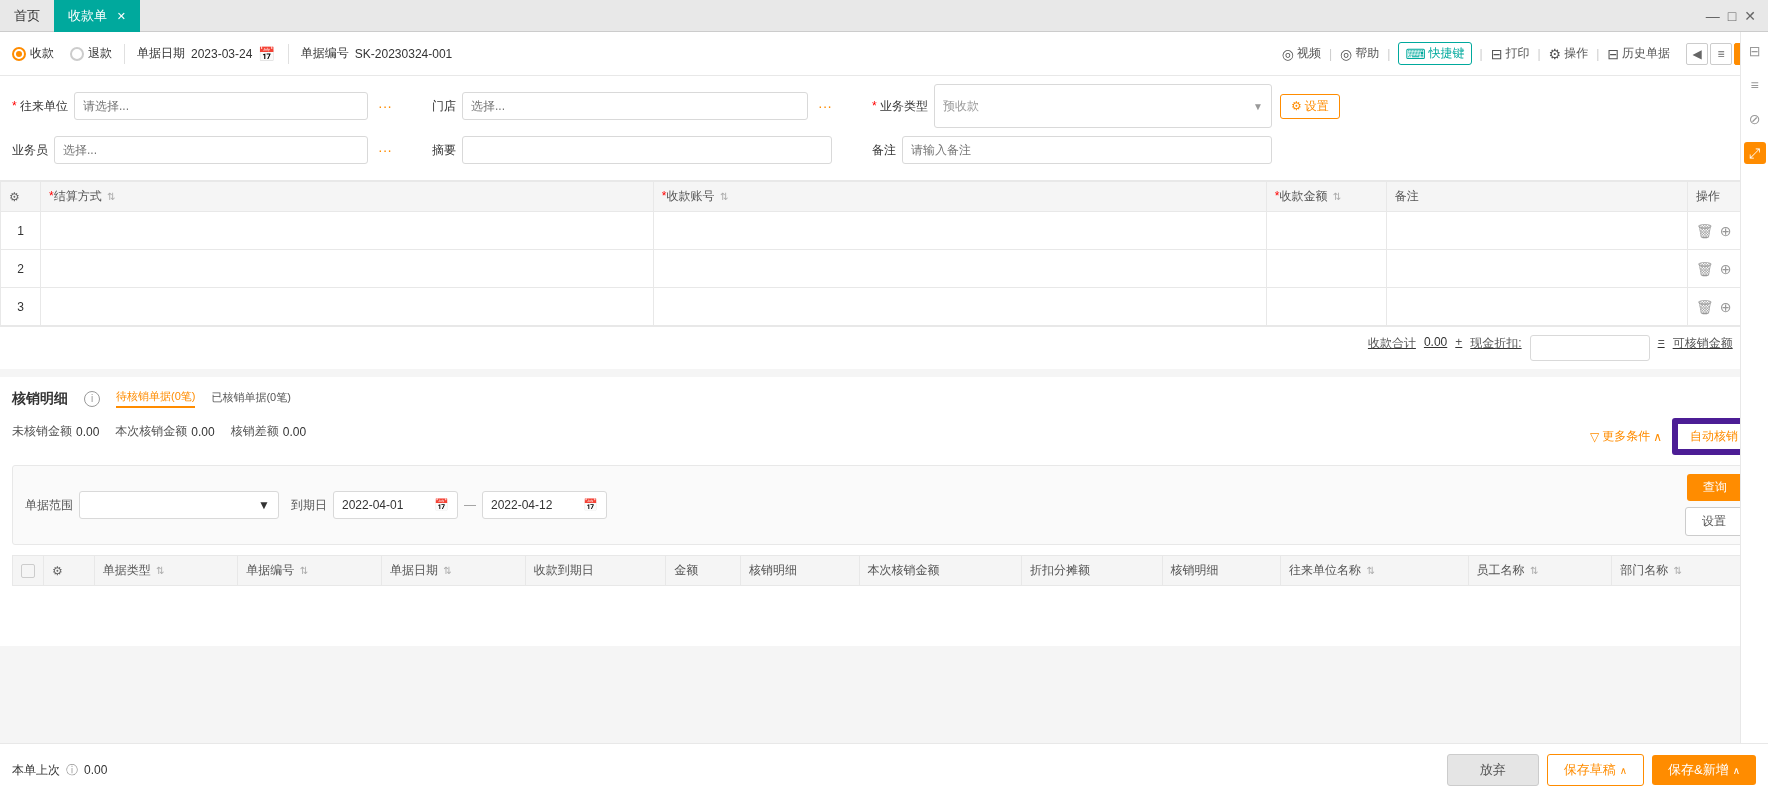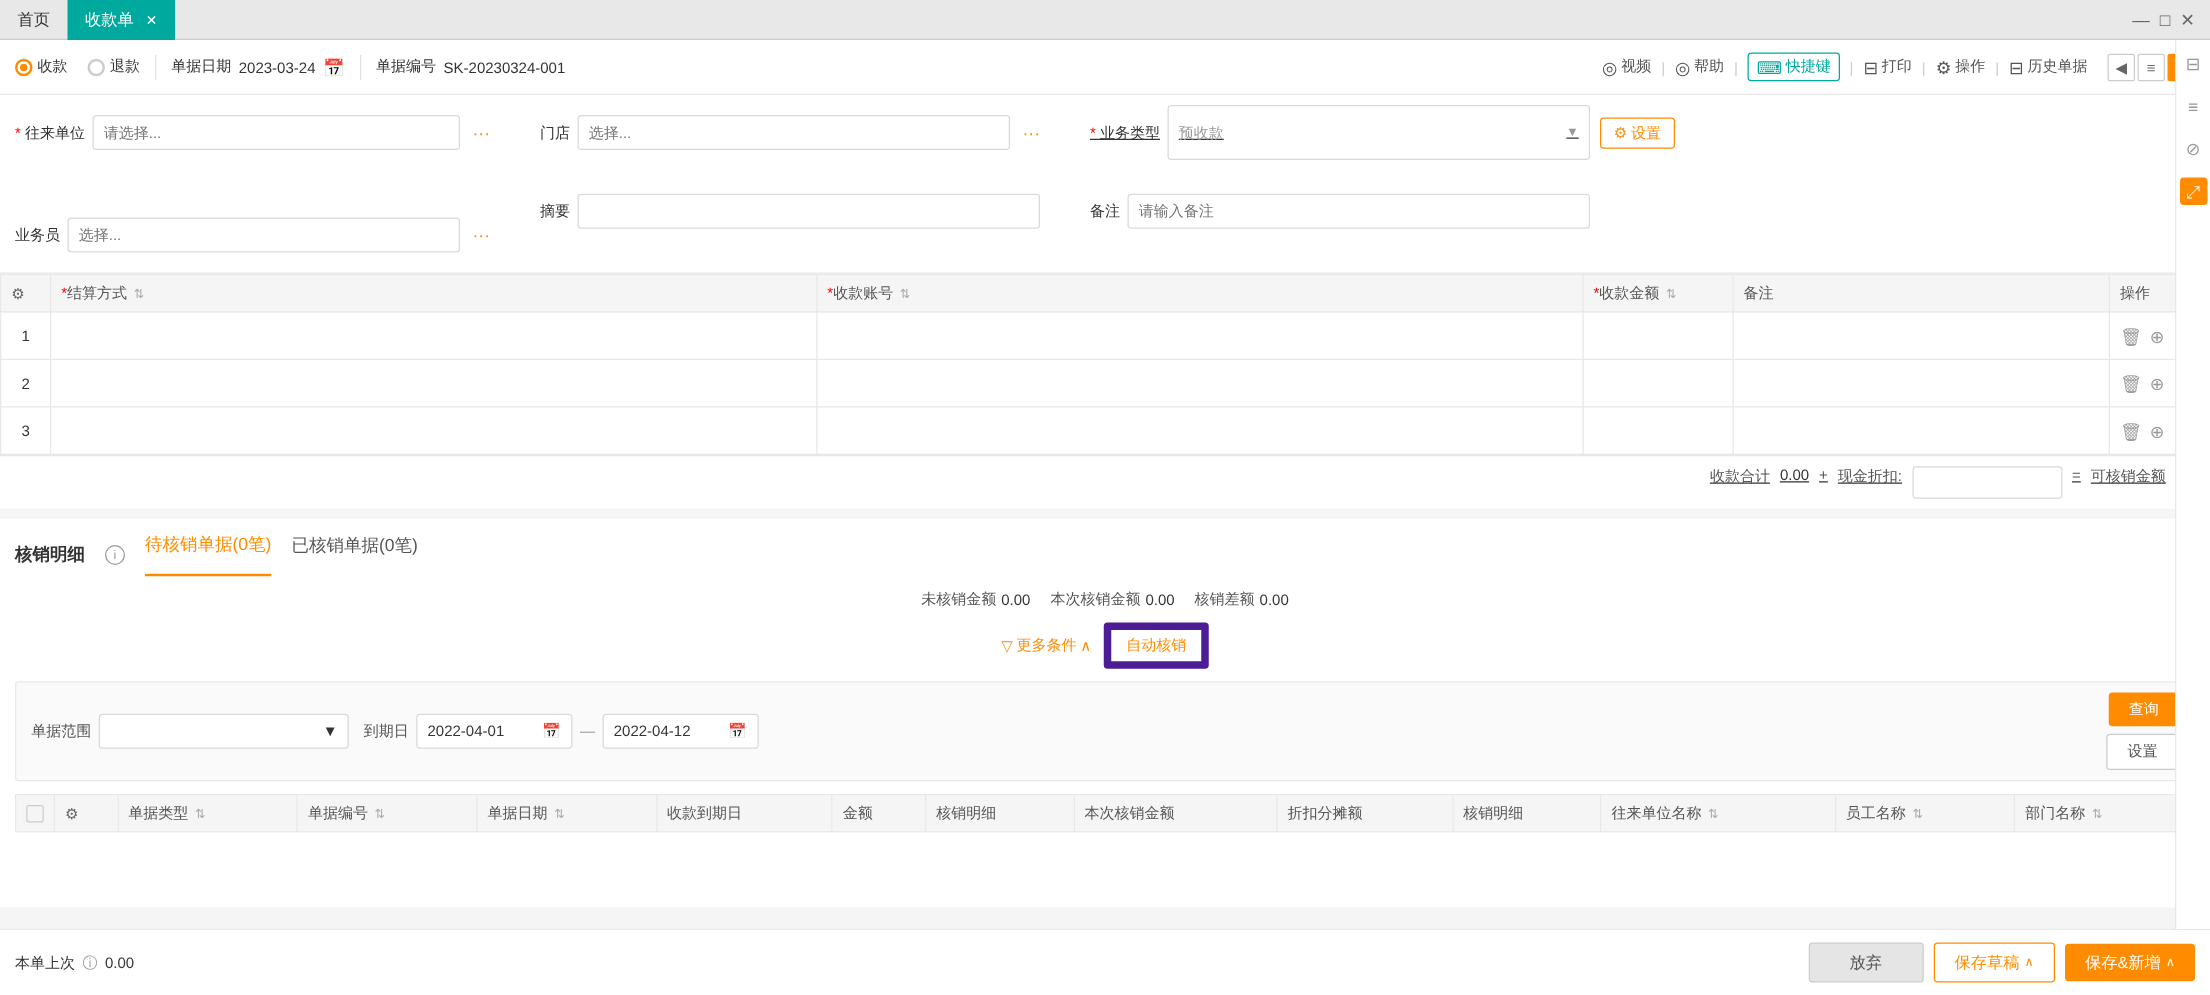--- a/index.html
+++ b/index.html
@@ -65,21 +65,21 @@
     .footer-input { width: 120px; height: 26px; border: 1px solid #d9d9d9; border-radius: 3px; padding: 0 6px; font-size: 12px; }
 
     
     .section-sep { height: 8px; background: #f5f5f5; }
 
     
     .verif-section { background: #fff; padding: 12px; }
     .verif-header { display: flex; align-items: center; gap: 16px; margin-bottom: 10px; }
     .verif-title { font-size: 14px; font-weight: 600; color: #333; }
     .verif-info-icon { width: 16px; height: 16px; border-radius: 50%; border: 1px solid #999; display: flex; align-items: center; justify-content: center; color: #999; font-size: 10px; cursor: pointer; }
-    .verif-tab { color: #ff8c00; font-size: 14px; cursor: pointer; border-bottom: 2px solid #ff8c00; padding-bottom: 14px; }
+    .verif-tab { color: #ff8c00; font-size: 11px; cursor: pointer; border-bottom: 2px solid #ff8c00; padding-bottom: 2px; }
     .verif-tab.inactive { color: #555; border-bottom: none; cursor: pointer; }
     .verif-stats { display: flex; align-items: center; gap: 16px; margin-bottom: 10px; font-size: 12px; }
     .verif-stat { display: flex; align-items: center; gap: 4px; }
     .verif-stat-label { color: #555; }
     .verif-stat-value { color: #333; }
     .more-conditions { color: #ff8c00; font-size: 12px; cursor: pointer; display: flex; align-items: center; gap: 3px; }
     .auto-verif-btn { background: #fff; border: 6px solid #4c1d95; color: #ff8c00; padding: 4px 12px; border-radius: 3px; cursor: pointer; font-size: 12px; }
     .filter-field { display: flex; align-items: center; gap: 6px; }
     .filter-label { color: #555; font-size: 12px; white-space: nowrap; }
     .filter-select { height: 28px; border: 1px solid #d9d9d9; border-radius: 3px; padding: 0 8px; font-size: 12px; flex: 1; min-width: 200px; display: flex; align-items: center; justify-content: space-between; cursor: pointer; background: #fff; }
@@ -210,35 +210,35 @@
       <input class="form-field-input" type="text" placeholder="请选择..." style="">
       <span class="form-field-more">···</span>
     </div>
 
     <div class="form-field" style="margin-left: 40px; max-width: 400px;">
       <span class="form-field-label">门店</span>
       <input class="form-field-input" type="text" placeholder="选择..." style="">
       <span class="form-field-more">···</span>
     </div>
 
-    <div class="form-field" style="margin-left: 40px; max-width: 400px; text-decoration: underline;">
+    <div class="form-field" style="margin-left: 40px; max-width: 400px;">
       <span class="form-field-label required">业务类型</span>
       <div class="select-display">
         <span>预收款</span>
         <span class="chevron">▼</span>
       </div>
     </div>
     <button class="setup-btn">
       <span>⚙</span>
       <span>设置</span>
     </button>
   </div>
   <div class="form-row">
 
-    <div class="form-field" style="max-width: 380px; margin-top: 38px;">
+    <div class="form-field" style="max-width: 380px;">
       <span class="form-field-label">业务员</span>
       <input class="form-field-input" type="text" placeholder="选择..." style="">
       <span class="form-field-more">···</span>
     </div>
 
     <div class="form-field" style="margin-left: 40px; max-width: 400px; justify-content: center;">
       <span class="form-field-label">摘要</span>
       <input class="form-field-input" type="text" style="">
     </div>
 
@@ -335,21 +335,21 @@
 
 <div class="verif-section verif-section-inner">
 
   <div class="verif-header">
     <span class="verif-title">核销明细</span>
     <div class="verif-info-icon">i</div>
     <span class="verif-tab">待核销单据(0笔)</span>
     <span class="verif-tab inactive">已核销单据(0笔)</span>
   </div>
 
-  <div style="display:flex; align-items:center; justify-content:space-between; margin-bottom:10px;flex-direction:column;">
+  <div style="display:flex; align-items:center; justify-content:space-between; margin-bottom:10px;">
     <div class="verif-stats">
       <div class="verif-stat">
         <span class="verif-stat-label">未核销金额</span>
         <span class="verif-stat-value">0.00</span>
       </div>
       <div class="verif-stat">
         <span class="verif-stat-label">本次核销金额</span>
         <span class="verif-stat-value">0.00</span>
       </div>
       <div class="verif-stat">

